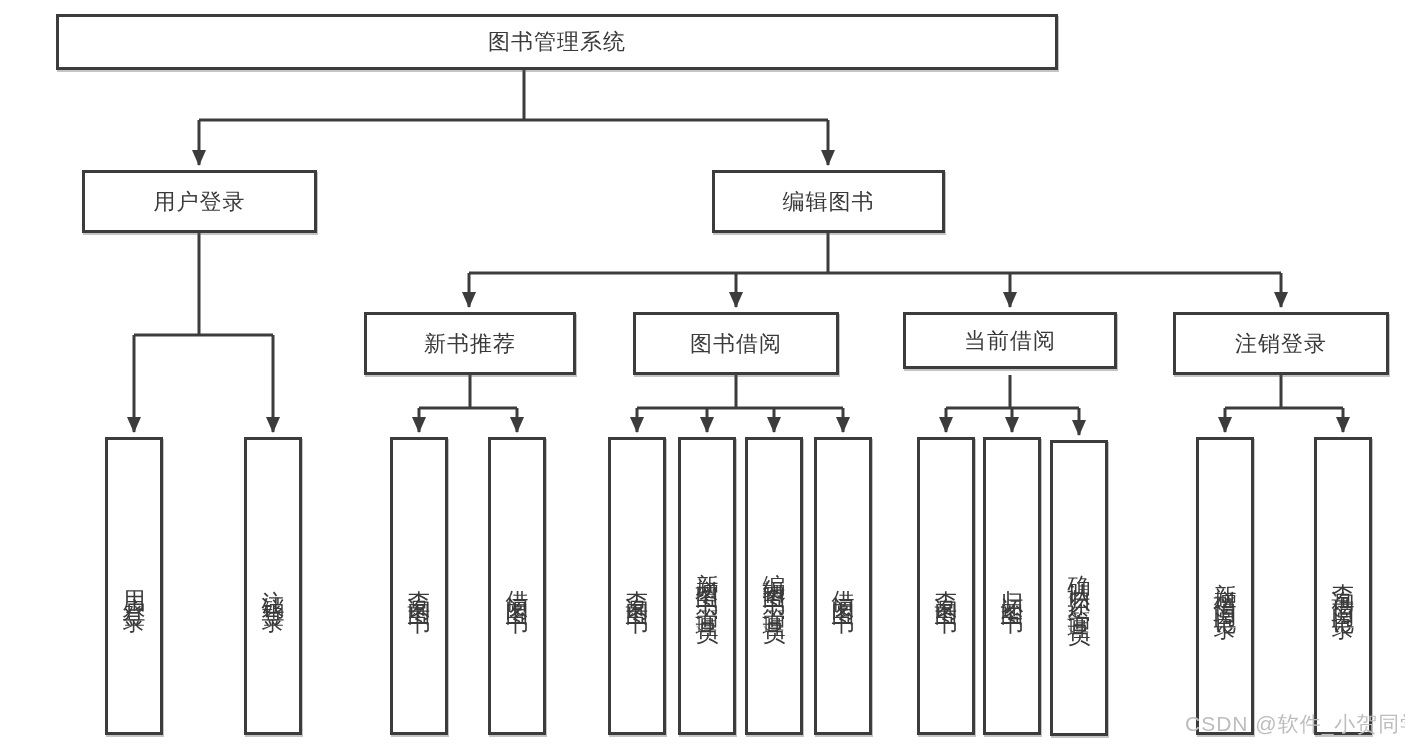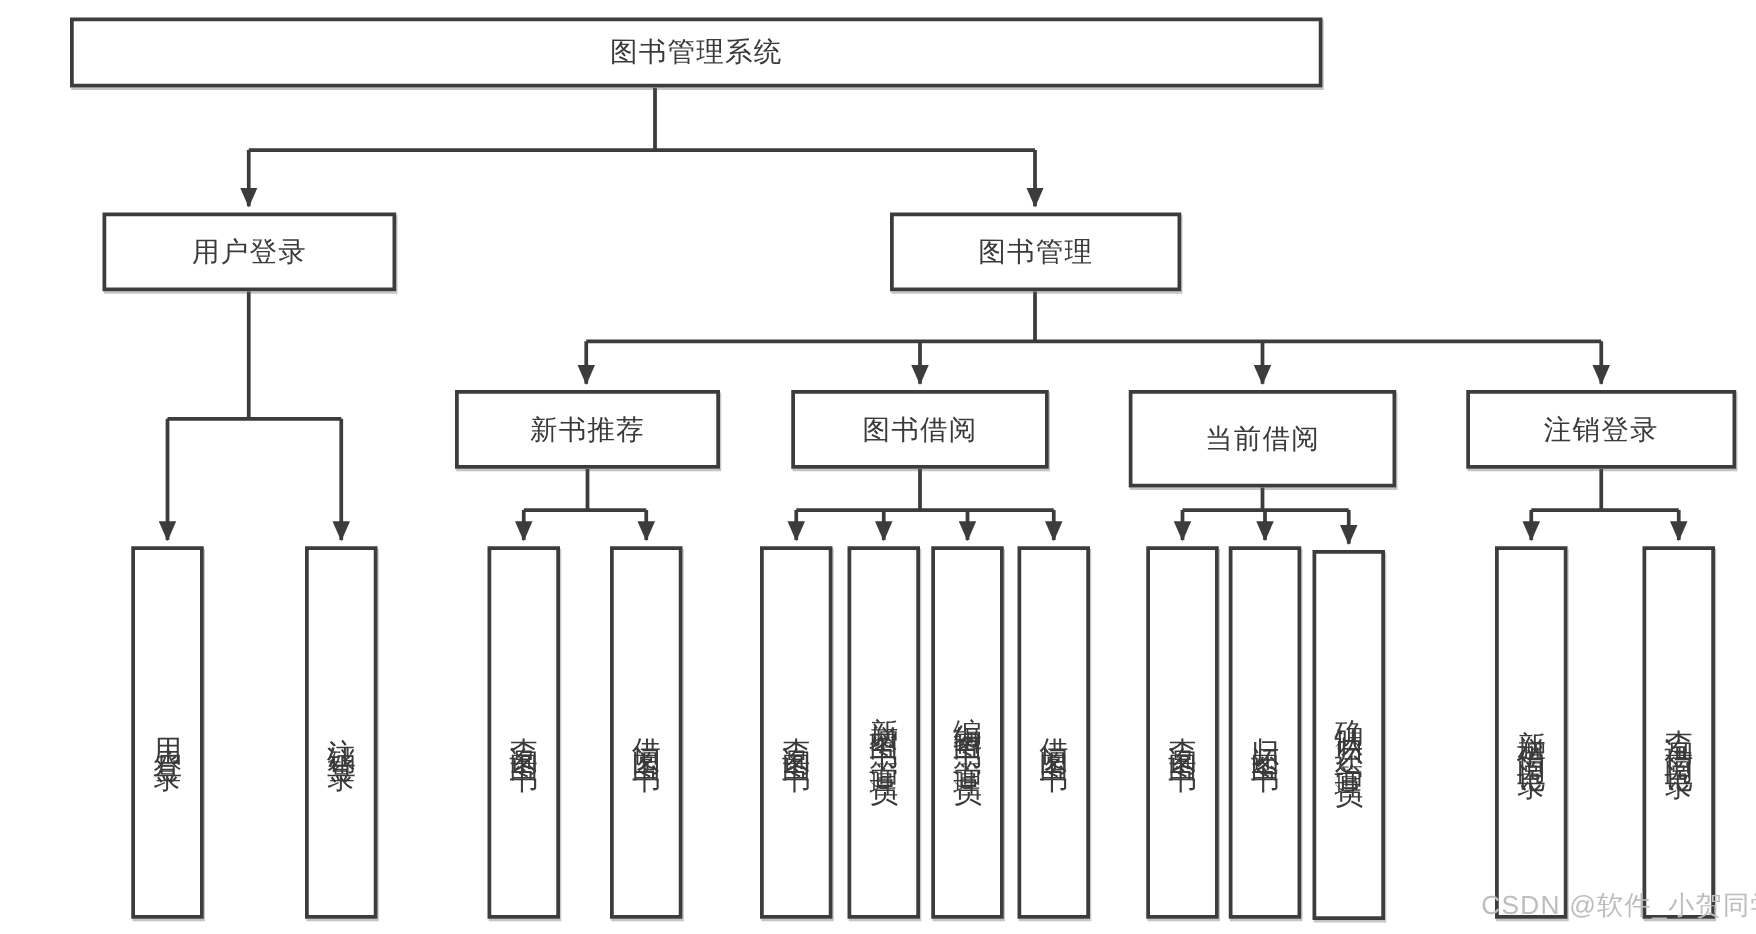--- a/index.html
+++ b/index.html
@@ -54,21 +54,21 @@
     white-space: nowrap;
   }
   .box-v { top: 437px; width: 58px; height: 298px; }
 
   
   #root-box            { left: 24px;  top: 14px;  width: 1002px; height: 56px; margin-left: 32px; }
   #user-login-box      { left: 82px;  top: 170px; width: 235px;  height: 63px; }
   #book-management-box { left: 712px; top: 170px; width: 233px;  height: 63px; }
   #new-book-recommend-box { left: 364px;  top: 312px; width: 212px; height: 63px; }
   #book-borrowing-box     { left: 633px;  top: 312px; width: 206px; height: 63px; }
-  #current-borrowing-box  { left: 903px;  top: 312px; width: 214px; height: 78px; }
+  #current-borrowing-box  { left: 903px;  top: 312px; width: 214px; height: 57px; }
   #borrowing-records-box  { left: 1173px; top: 312px; width: 216px; height: 63px; }
 
   
   #leaf-login        { left: 105px; }
   #leaf-logout       { left: 244px; }
   #leaf-rec-query    { left: 390px; }
   #leaf-rec-borrow   { left: 488px; }
   #leaf-bor-query    { left: 608px; }
   #leaf-bor-add      { left: 678px; }
   #leaf-bor-edit     { left: 745px; }
@@ -146,21 +146,21 @@
   </svg>
 
   <div class="box" id="root-box">
     <span class="lbl-h">图书管理系统</span>
   </div>
 
   <div class="box" id="user-login-box">
     <span class="lbl-h">用户登录</span>
   </div>
   <div class="box" id="book-management-box">
-    <span class="lbl-h">图书管理</span>
+    <span class="lbl-h">编辑图书</span>
   </div>
 
   <div class="box" id="new-book-recommend-box">
     <span class="lbl-h">新书推荐</span>
   </div>
   <div class="box" id="book-borrowing-box">
     <span class="lbl-h">图书借阅</span>
   </div>
   <div class="box" id="current-borrowing-box">
     <span class="lbl-h">当前借阅</span>

